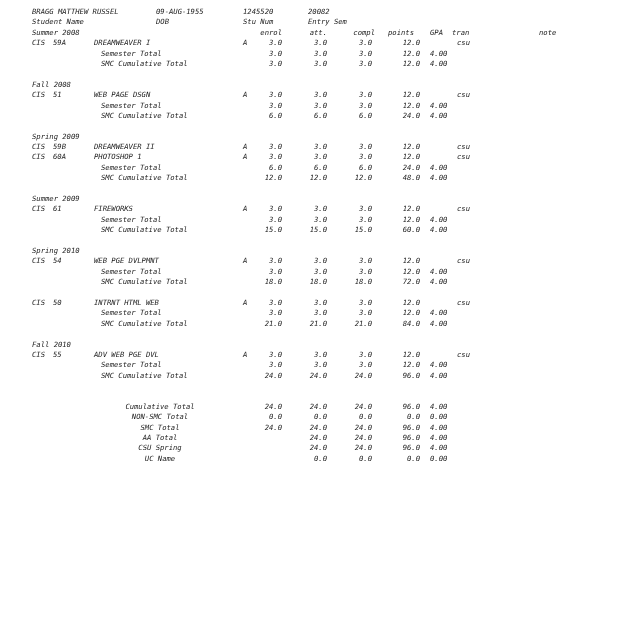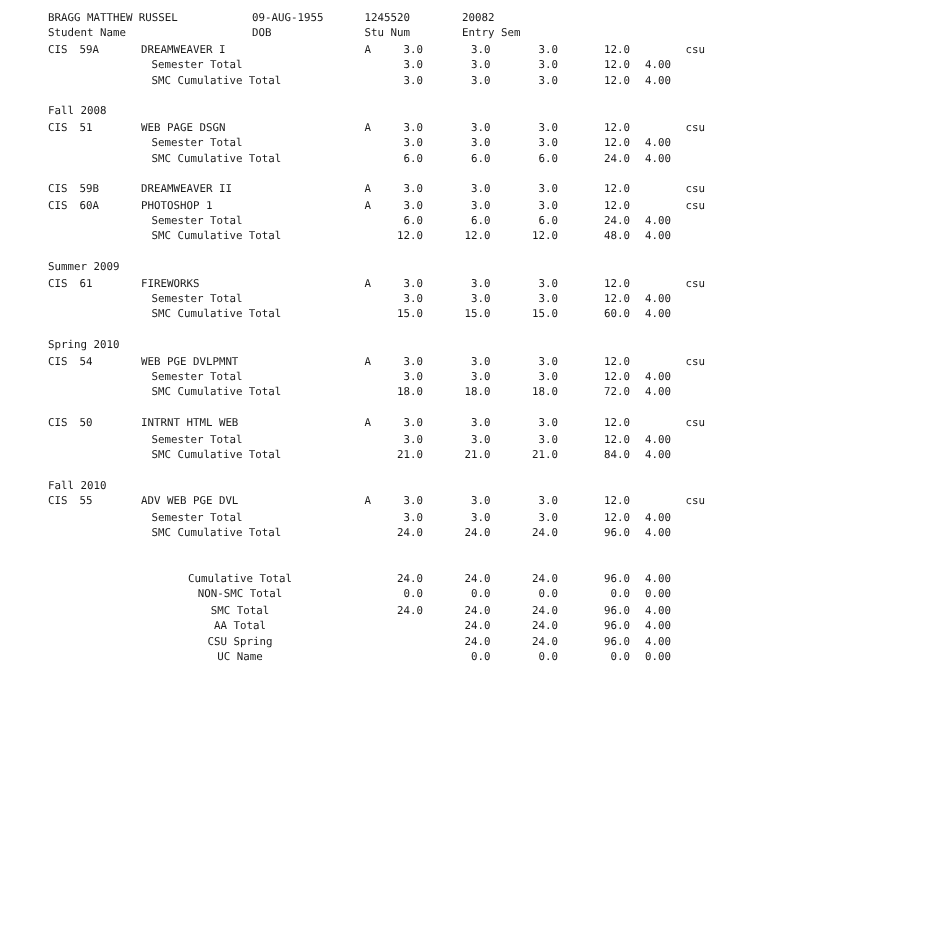--- a/index.html
+++ b/index.html
@@ -15,20 +15,21 @@
     line-height: 10.4px;
     color: #1a1a1a;
     overflow: hidden;
   }
   .page {
     position: relative;
     width: 621px;
     height: 621px;
     padding: 7px 0 0 0;
     box-sizing: border-box;
+    font-style: italic;
   }
   .row {
     position: relative;
     height: 10.4px;
     white-space: pre;
   }
   .row.blank { height: 10.4px; }
   .cell {
     position: absolute;
     top: 0;
@@ -45,21 +46,21 @@
   .c-compl   { left: 348px; text-align: right; width: 24px; }
   .c-points  { left: 393px; text-align: right; width: 27px; }
   .c-gpa     { left: 430px; text-align: left; width: 24px; }
   .c-tran    { left: 457px; }
   .c-note    { left: 539px; }
   .c-sublbl  { left: 101px; }
   .c-totlbl-r{ left: 104px; width: 112px; text-align: center; }
 
   
   .c-h-name  { left: 32px; }
-  .c-h-dob   { left: 168px; }
+  .c-h-dob   { left: 156px; }
   .c-h-stu   { left: 243px; }
   .c-h-entry { left: 308px; }
   .c-h-hdr-enrol  { left: 258px; text-align: right; width: 24px; }
   .c-h-hdr-att    { left: 303px; text-align: right; width: 24px; }
   .c-h-hdr-compl  { left: 348px; text-align: right; width: 27px; }
   .c-h-hdr-points { left: 388px; }
   .c-h-hdr-gpa    { left: 430px; }
   .c-h-hdr-tran   { left: 452px; }
   .c-h-hdr-note   { left: 539px; }
 </style>
@@ -75,29 +76,31 @@
     <span class="cell c-h-entry">20082</span>
   </div>
   <div class="row">
     <span class="cell c-h-name">Student Name</span>
     <span class="cell c-h-dob">DOB</span>
     <span class="cell c-h-stu">Stu Num</span>
     <span class="cell c-h-entry">Entry Sem</span>
   </div>
 
   <div id="body-rows">
+      <div class="row"><span class="cell c-term">Summer 2008</span><span class="cell c-h-hdr-enrol">enrol</span><span class="cell c-h-hdr-att">att.</span><span class="cell c-h-hdr-compl">compl</span><span class="cell c-h-hdr-points">points</span><span class="cell c-h-hdr-gpa">GPA</span><span class="cell c-h-hdr-tran">tran</span><span class="cell c-h-hdr-note">note</span></div>
       <div class="row"><span class="cell c-dept">CIS</span><span class="cell c-num">59A</span><span class="cell c-title">DREAMWEAVER I</span><span class="cell c-grade">A</span><span class="cell c-enrol">3.0</span><span class="cell c-att">3.0</span><span class="cell c-compl">3.0</span><span class="cell c-points">12.0</span><span class="cell c-gpa"></span><span class="cell c-tran">csu</span><span class="cell c-note"></span></div>
       <div class="row"><span class="cell c-sublbl">Semester Total</span><span class="cell c-enrol">3.0</span><span class="cell c-att">3.0</span><span class="cell c-compl">3.0</span><span class="cell c-points">12.0</span><span class="cell c-gpa">4.00</span></div>
       <div class="row"><span class="cell c-sublbl">SMC Cumulative Total</span><span class="cell c-enrol">3.0</span><span class="cell c-att">3.0</span><span class="cell c-compl">3.0</span><span class="cell c-points">12.0</span><span class="cell c-gpa">4.00</span></div>
       <div class="row blank"></div>
       <div class="row"><span class="cell c-term">Fall 2008</span></div>
       <div class="row"><span class="cell c-dept">CIS</span><span class="cell c-num">51</span><span class="cell c-title">WEB PAGE DSGN</span><span class="cell c-grade">A</span><span class="cell c-enrol">3.0</span><span class="cell c-att">3.0</span><span class="cell c-compl">3.0</span><span class="cell c-points">12.0</span><span class="cell c-gpa"></span><span class="cell c-tran">csu</span><span class="cell c-note"></span></div>
       <div class="row"><span class="cell c-sublbl">Semester Total</span><span class="cell c-enrol">3.0</span><span class="cell c-att">3.0</span><span class="cell c-compl">3.0</span><span class="cell c-points">12.0</span><span class="cell c-gpa">4.00</span></div>
       <div class="row"><span class="cell c-sublbl">SMC Cumulative Total</span><span class="cell c-enrol">6.0</span><span class="cell c-att">6.0</span><span class="cell c-compl">6.0</span><span class="cell c-points">24.0</span><span class="cell c-gpa">4.00</span></div>
       <div class="row blank"></div>
+      <div class="row"><span class="cell c-term">Spring 2009</span></div>
       <div class="row"><span class="cell c-dept">CIS</span><span class="cell c-num">59B</span><span class="cell c-title">DREAMWEAVER II</span><span class="cell c-grade">A</span><span class="cell c-enrol">3.0</span><span class="cell c-att">3.0</span><span class="cell c-compl">3.0</span><span class="cell c-points">12.0</span><span class="cell c-gpa"></span><span class="cell c-tran">csu</span><span class="cell c-note"></span></div>
       <div class="row"><span class="cell c-dept">CIS</span><span class="cell c-num">60A</span><span class="cell c-title">PHOTOSHOP 1</span><span class="cell c-grade">A</span><span class="cell c-enrol">3.0</span><span class="cell c-att">3.0</span><span class="cell c-compl">3.0</span><span class="cell c-points">12.0</span><span class="cell c-gpa"></span><span class="cell c-tran">csu</span><span class="cell c-note"></span></div>
       <div class="row"><span class="cell c-sublbl">Semester Total</span><span class="cell c-enrol">6.0</span><span class="cell c-att">6.0</span><span class="cell c-compl">6.0</span><span class="cell c-points">24.0</span><span class="cell c-gpa">4.00</span></div>
       <div class="row"><span class="cell c-sublbl">SMC Cumulative Total</span><span class="cell c-enrol">12.0</span><span class="cell c-att">12.0</span><span class="cell c-compl">12.0</span><span class="cell c-points">48.0</span><span class="cell c-gpa">4.00</span></div>
       <div class="row blank"></div>
       <div class="row"><span class="cell c-term">Summer 2009</span></div>
       <div class="row"><span class="cell c-dept">CIS</span><span class="cell c-num">61</span><span class="cell c-title">FIREWORKS</span><span class="cell c-grade">A</span><span class="cell c-enrol">3.0</span><span class="cell c-att">3.0</span><span class="cell c-compl">3.0</span><span class="cell c-points">12.0</span><span class="cell c-gpa"></span><span class="cell c-tran">csu</span><span class="cell c-note"></span></div>
       <div class="row"><span class="cell c-sublbl">Semester Total</span><span class="cell c-enrol">3.0</span><span class="cell c-att">3.0</span><span class="cell c-compl">3.0</span><span class="cell c-points">12.0</span><span class="cell c-gpa">4.00</span></div>
       <div class="row"><span class="cell c-sublbl">SMC Cumulative Total</span><span class="cell c-enrol">15.0</span><span class="cell c-att">15.0</span><span class="cell c-compl">15.0</span><span class="cell c-points">60.0</span><span class="cell c-gpa">4.00</span></div>
       <div class="row blank"></div>

